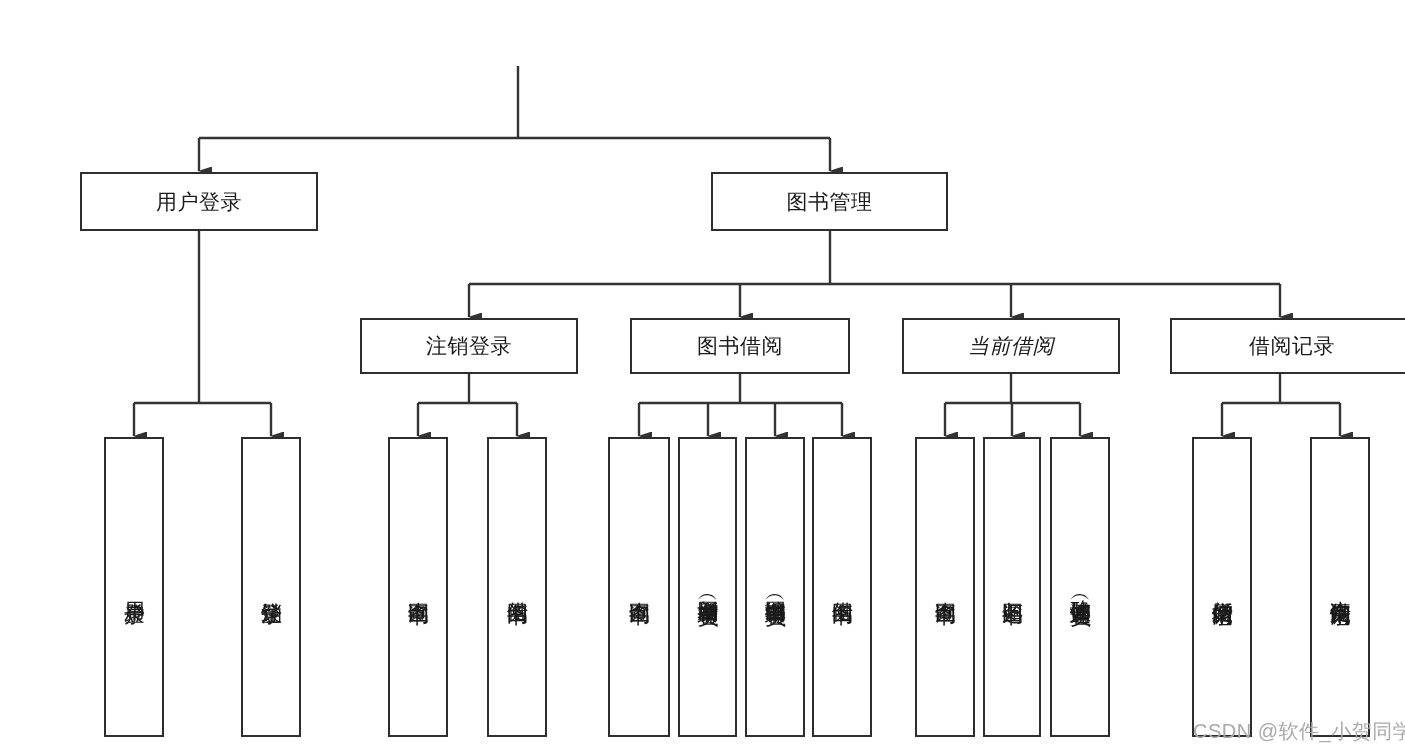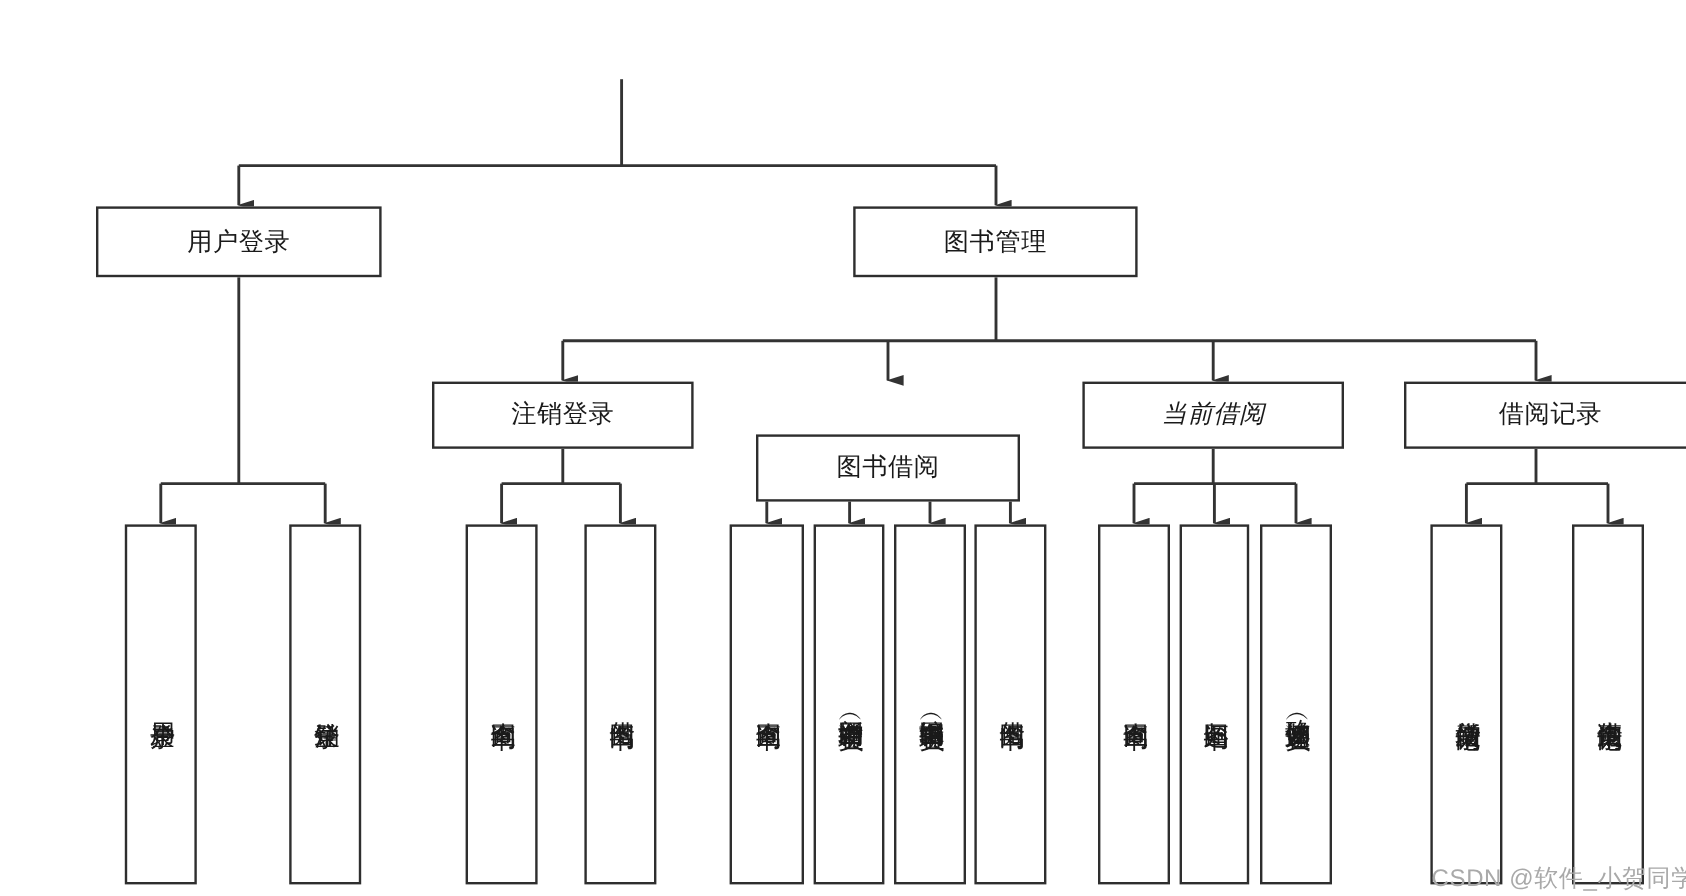--- a/index.html
+++ b/index.html
@@ -114,21 +114,21 @@
   <div class="node horiz" style="left: 80px; top: 172px; width: 238px; height: 59px;">
     <span class="label">用户登录</span>
   </div>
   <div class="node horiz" style="left: 711px; top: 172px; width: 237px; height: 59px;">
     <span class="label">图书管理</span>
   </div>
 
   <div class="node horiz" style="left: 360px; top: 318px; width: 218px; height: 56px;">
     <span class="label">注销登录</span>
   </div>
-  <div class="node horiz" style="left: 630px; top: 318px; width: 220px; height: 56px; margin-top: 44px;">
+  <div class="node horiz" style="left: 630px; top: 318px; width: 220px; height: 56px;">
     <span class="label">图书借阅</span>
   </div>
   <div class="node horiz" style="left: 902px; top: 318px; width: 218px; height: 56px; font-style: italic;">
     <span class="label">当前借阅</span>
   </div>
   <div class="node horiz" style="left: 1170px; top: 318px; width: 244px; height: 56px;">
     <span class="label">借阅记录</span>
   </div>
 
   <div class="node vert" style="left: 104px; top: 437px; width: 60px; height: 300px;">

